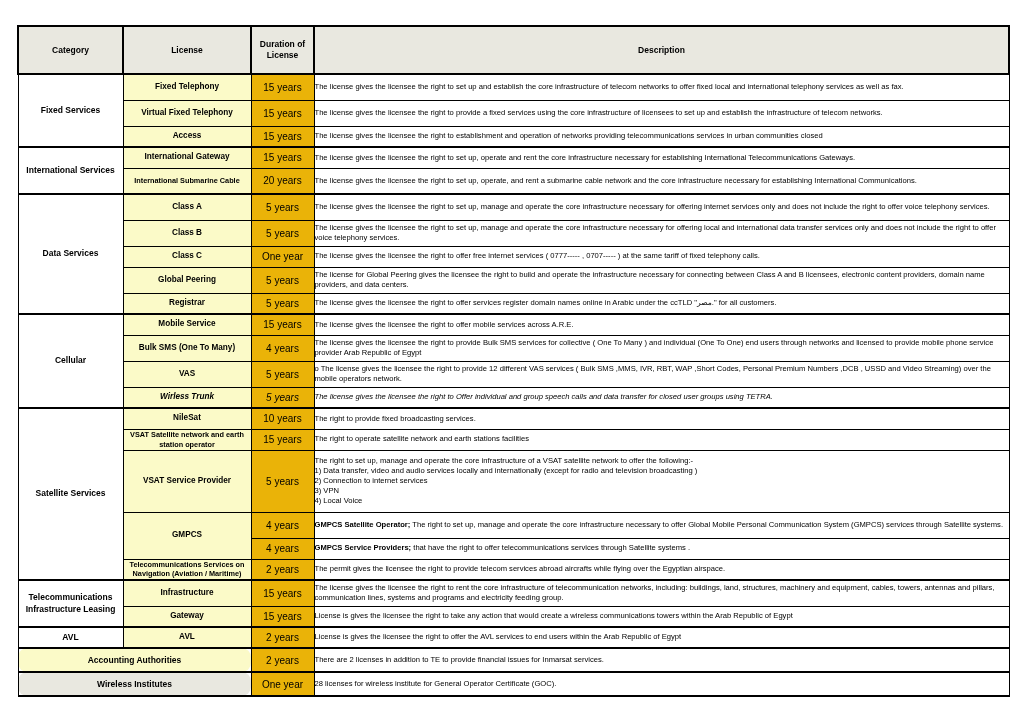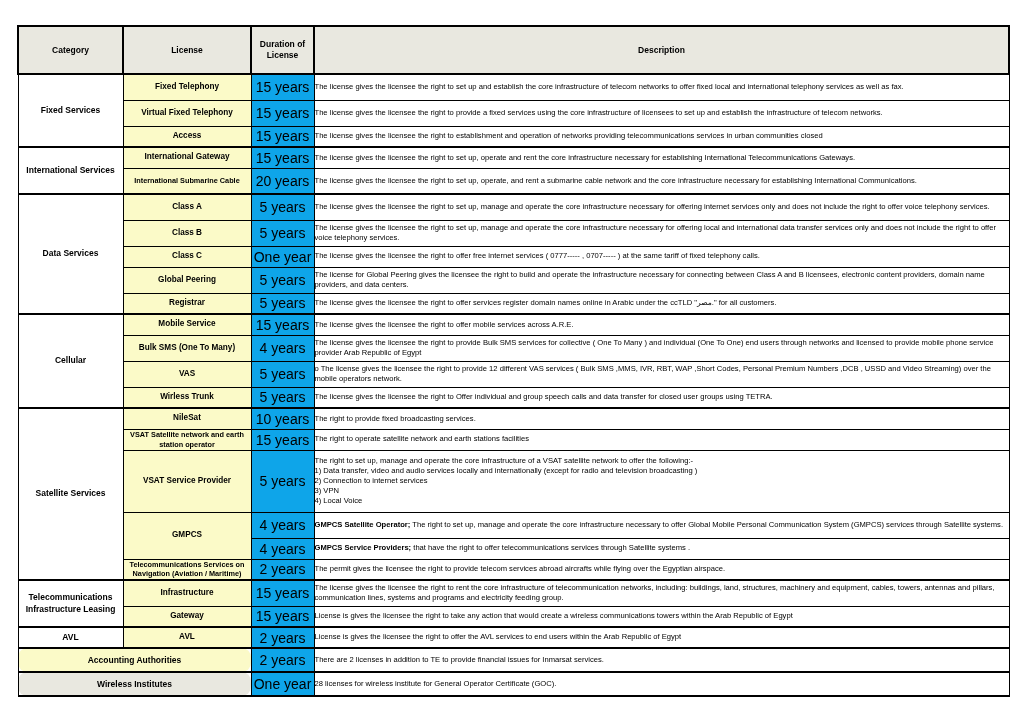--- a/index.html
+++ b/index.html
@@ -70,22 +70,22 @@
     text-align: center;
     line-height: 1.3;
     padding: 1px 2px;
     border-left: 1px solid #6b6b2f;
     border-right: 2px solid #000;
     border-top: 1px solid #6b6b2f;
     border-bottom: 1px solid #6b6b2f;
   }
   td.license.small { font-size: 7.3px; }
   td.duration {
-    background: #0ea5e9;
-    font-size: 14px;
+    background: #eab308;
+    font-size: 10px;
     text-align: center;
     color: #000;
     border-left: 1px solid #000;
     border-right: 2px solid #000;
   }
   td.desc {
     background: #ffffff;
     font-size: 7.6px;
     text-align: left;
     color: #000;
@@ -197,21 +197,21 @@
         <tr style="height: 26px;">
           <td class="license">Bulk SMS (One To Many)</td>
           <td class="duration">4 years</td>
           <td class="desc"><span class="">The license gives the licensee the right to provide Bulk SMS services for collective ( One To Many ) and individual (One To One) end users through networks and licensed to provide mobile phone service provider Arab Republic of Egypt</span></td>
         </tr>
         <tr style="height: 26px;">
           <td class="license">VAS</td>
           <td class="duration">5 years</td>
           <td class="desc"><span class="">o The license gives the licensee the right to provide 12 different VAS services ( Bulk SMS ,MMS, IVR, RBT, WAP ,Short Codes, Personal Premium Numbers ,DCB , USSD and Video Streaming) over the mobile operators network.</span></td>
         </tr>
-        <tr class="group-end" style="height: 21px;">
+        <tr class="group-end" style="height: 21px; font-style: italic;">
           <td class="license">Wirless Trunk</td>
           <td class="duration">5 years</td>
           <td class="desc"><span class="">The license gives the licensee the right to Offer individual and group speech calls and data transfer for closed user groups using TETRA.</span></td>
         </tr>
         <tr class="group-start" style="height: 21px;">
           <td class="category" rowspan="6">Satellite Services</td>
           <td class="license">NileSat</td>
           <td class="duration">10 years</td>
           <td class="desc"><span class="">The right to provide fixed broadcasting services.</span></td>
         </tr>

